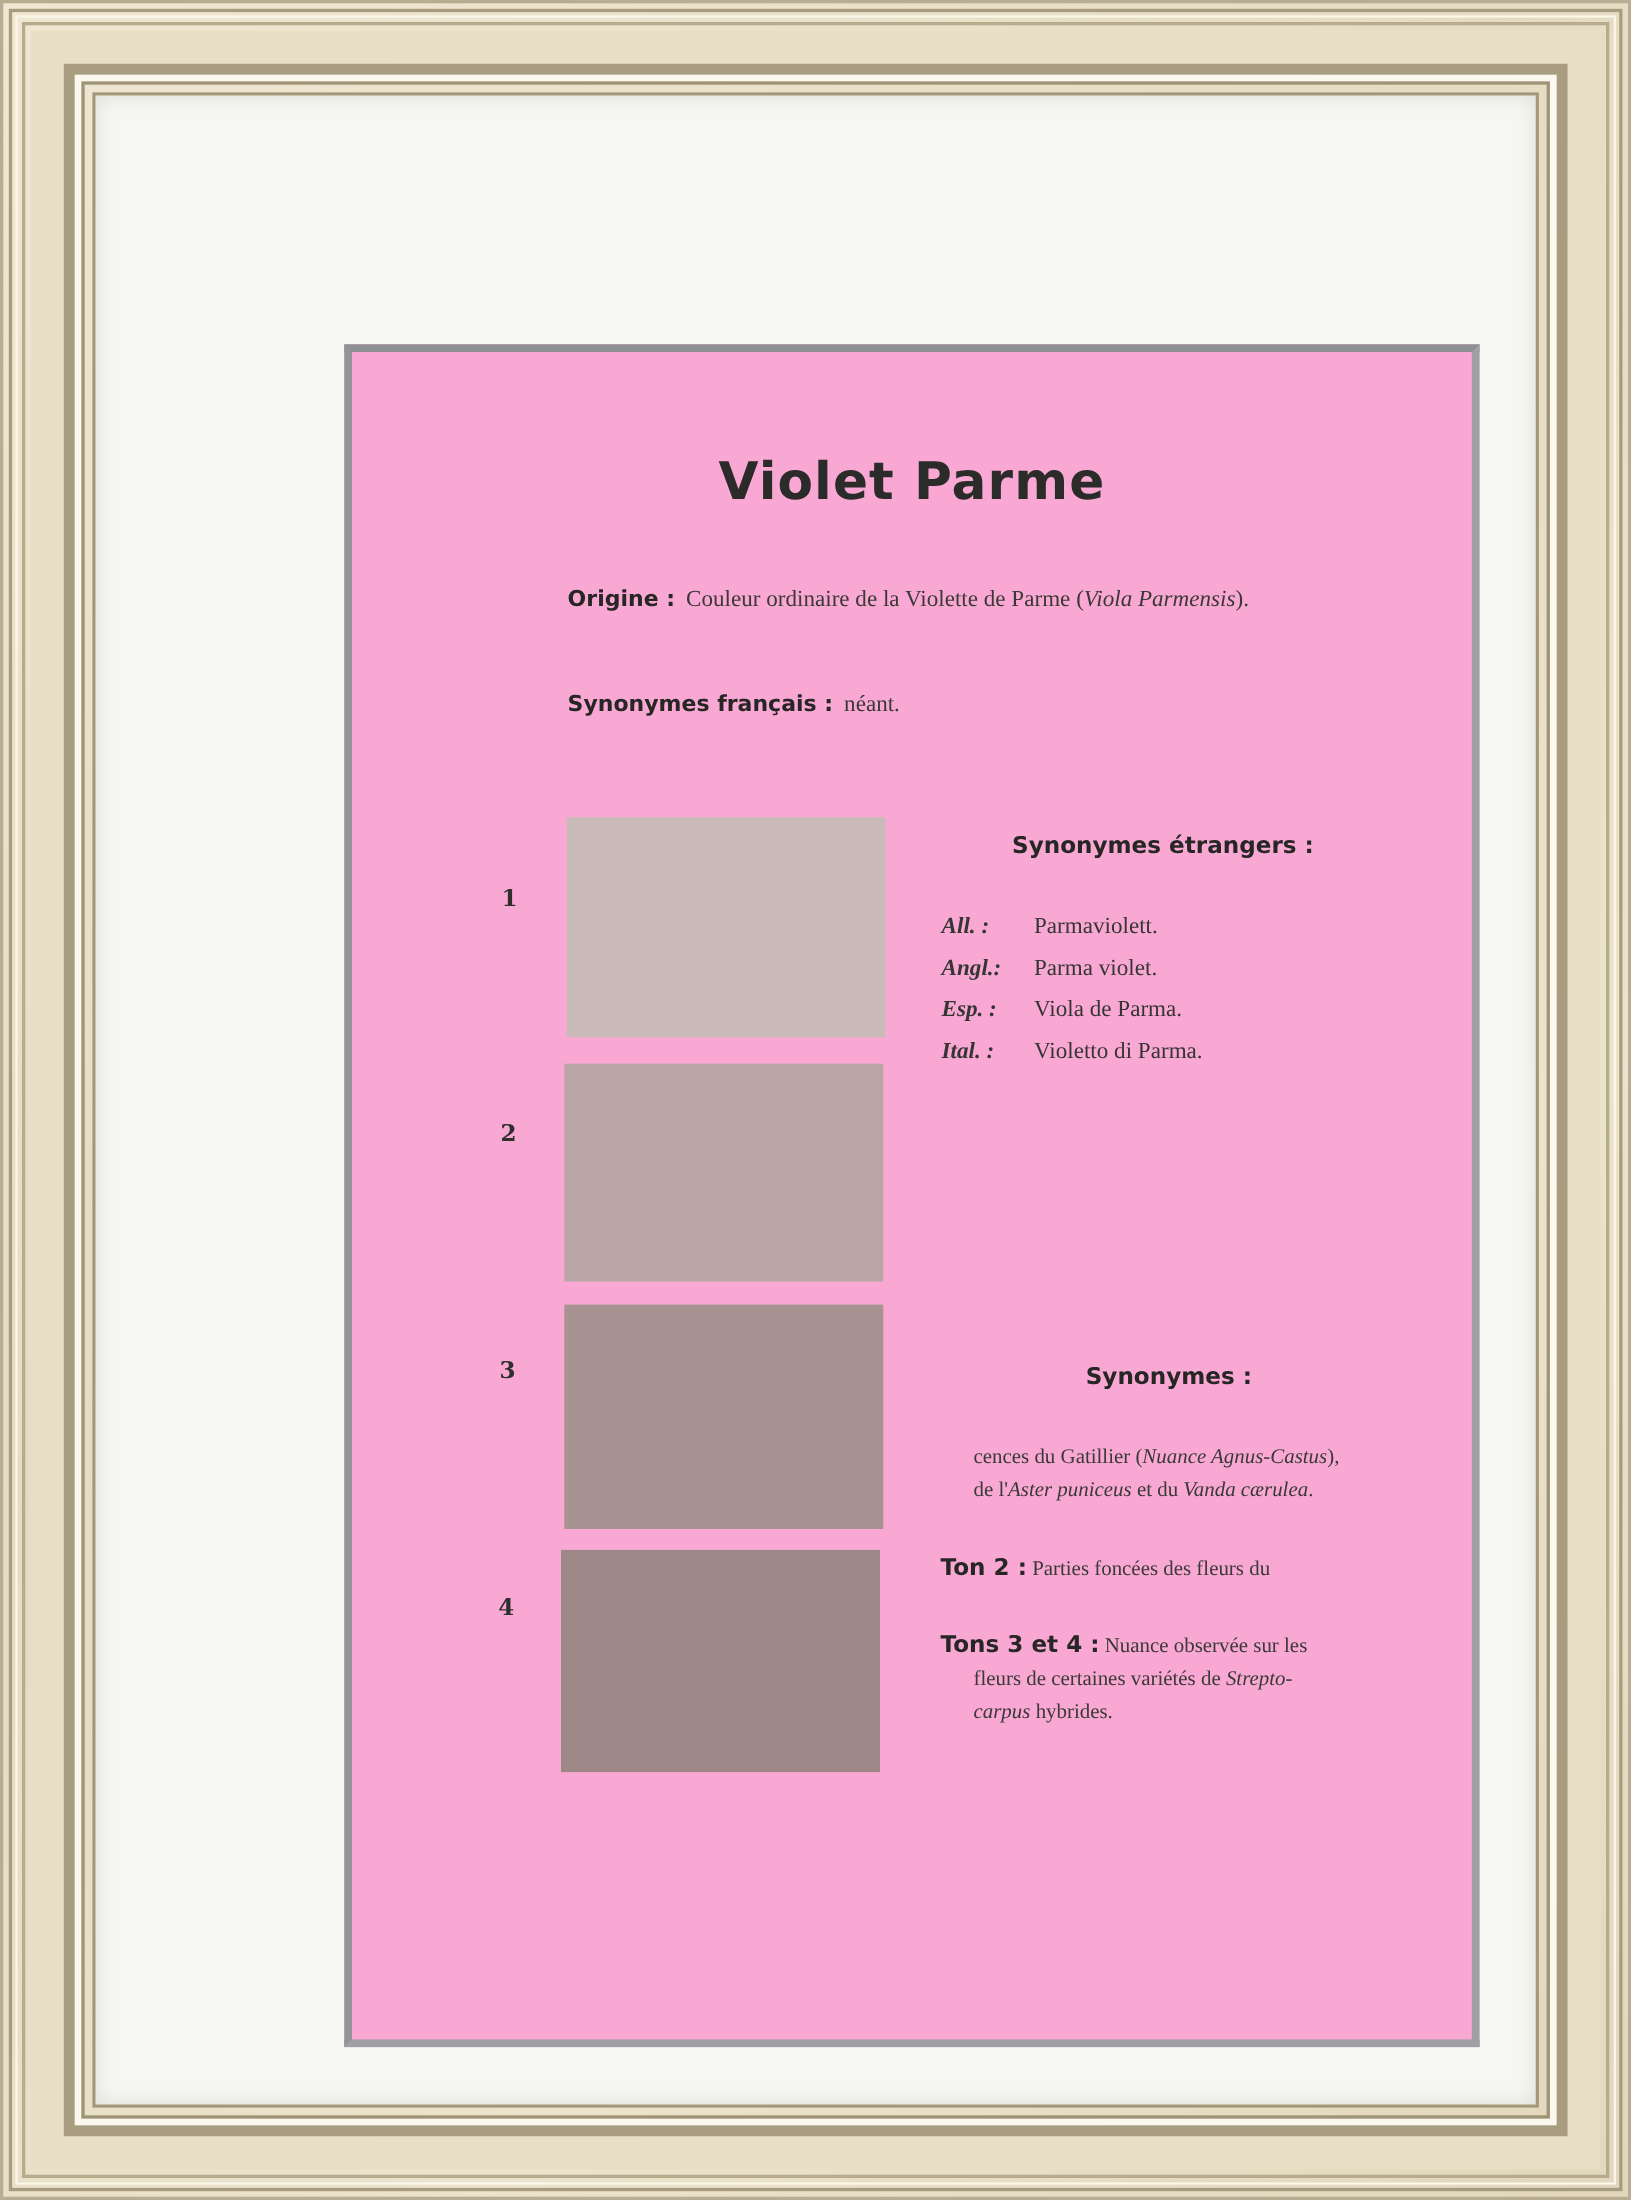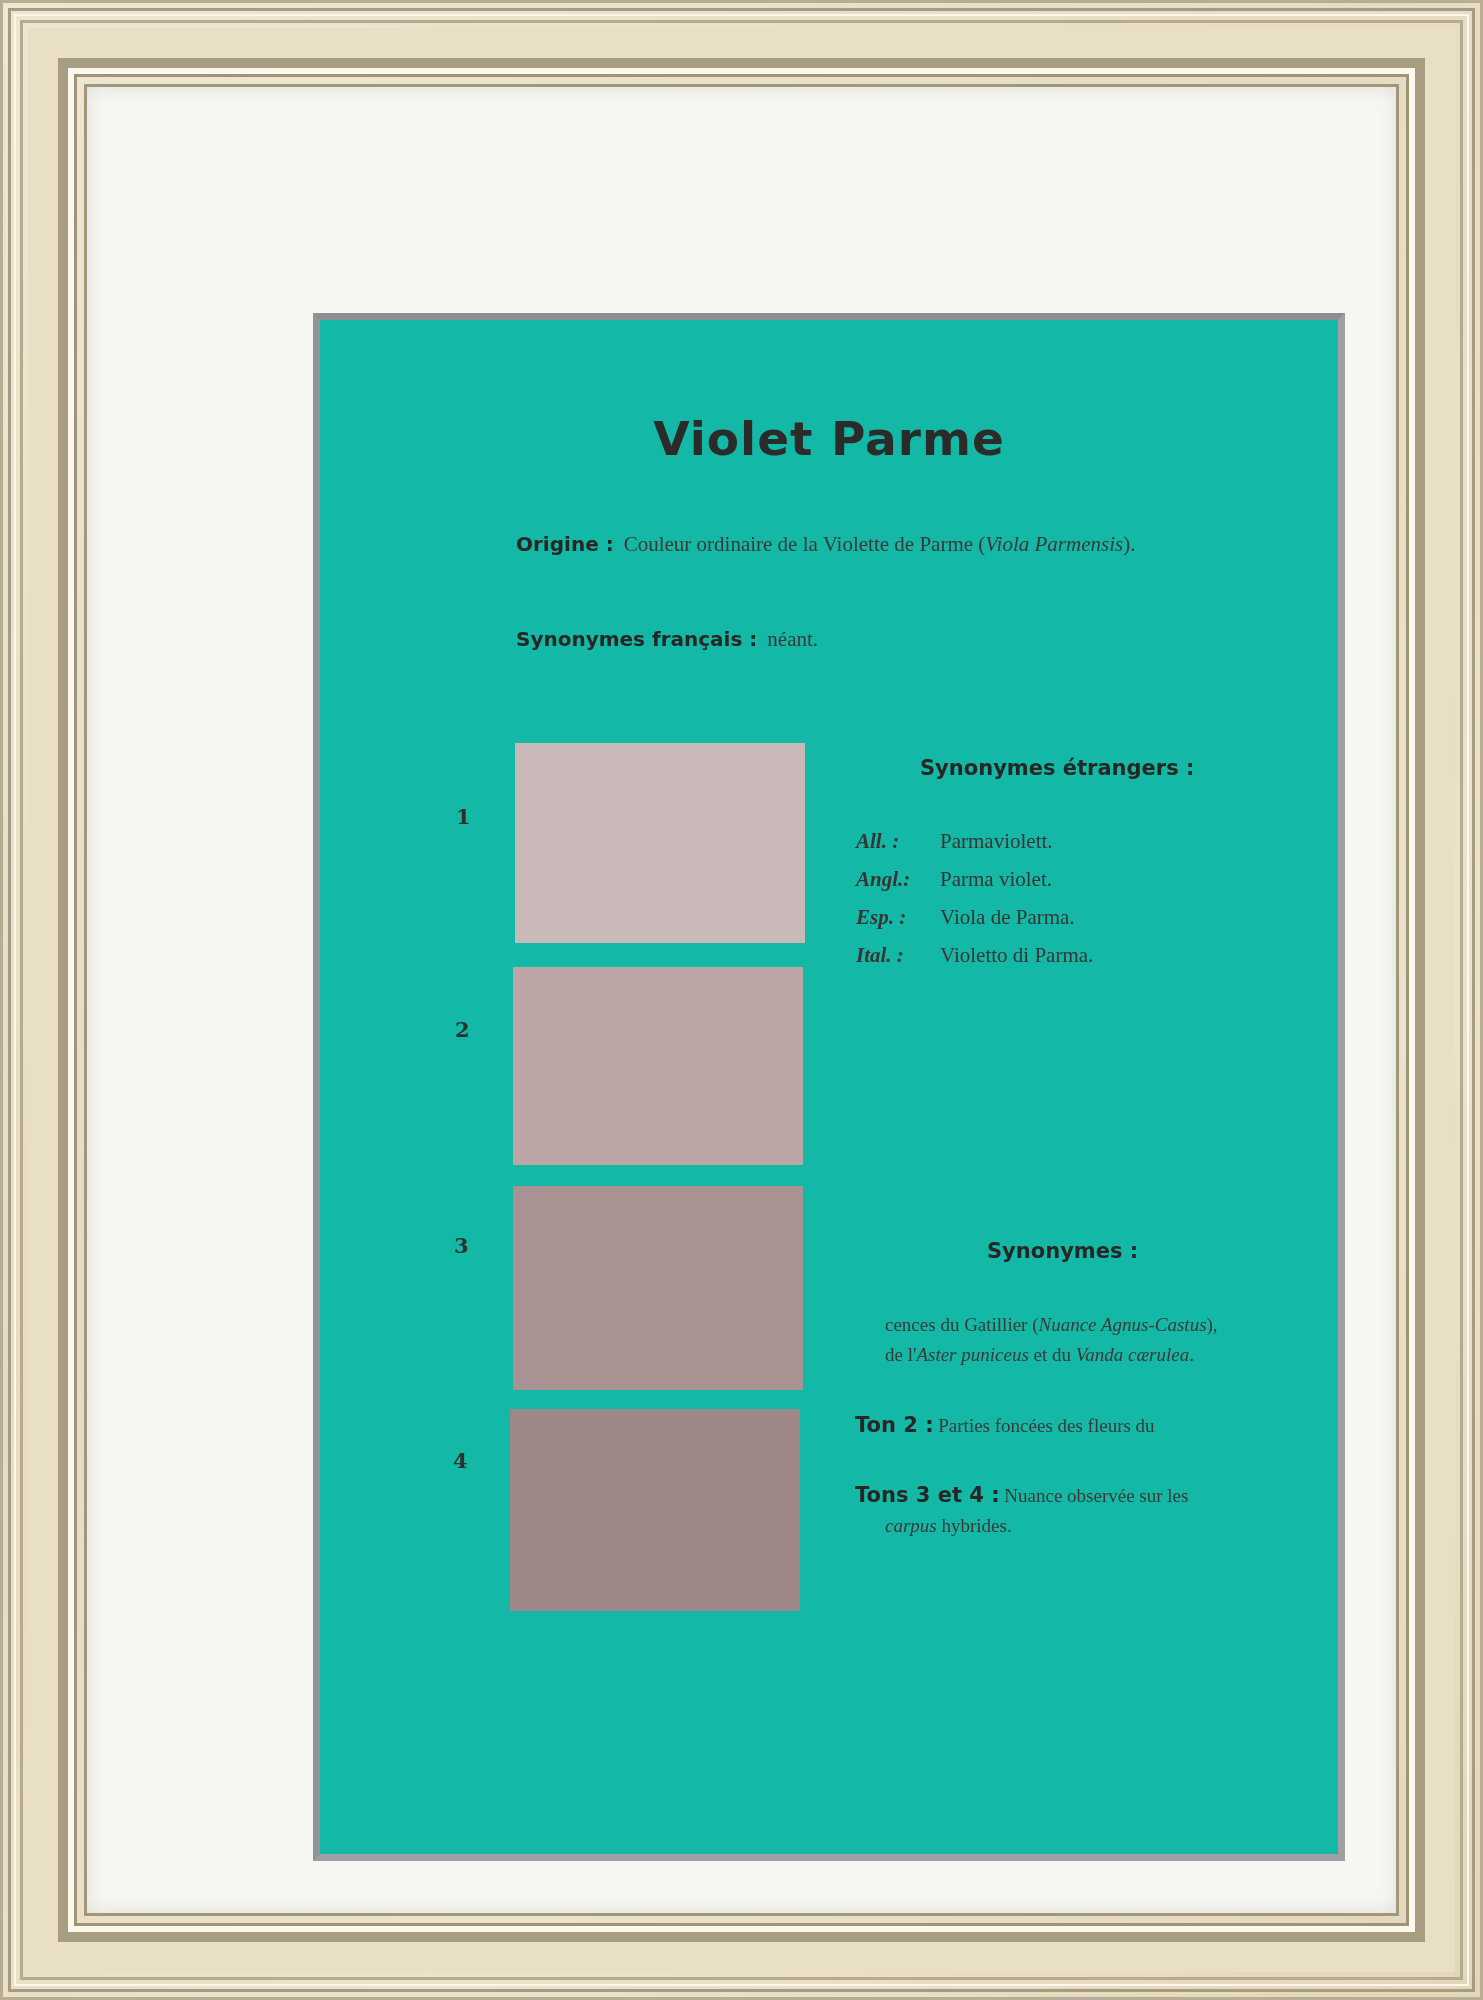--- a/index.html
+++ b/index.html
@@ -30,21 +30,21 @@
   .fl8 { left: 84px; top: 84px; right: 84px; bottom: 84px; border: 3px solid #a29779; }
   
   .mat {
     position: absolute; left: 87px; top: 87px; width: 1309px; height: 1826px;
     background: #f6f7f3;
     box-shadow: inset 0 0 18px rgba(120,110,90,0.18);
   }
   
   .print {
     position: absolute; left: 226px; top: 226px; width: 1032px; height: 1548px;
-    background: #14b8a6; box-sizing: border-box;
+    background: #f9a8d4; box-sizing: border-box;
     border: 7px solid #9fa0a1;
     border-top-color: #8e8f90; border-left-color: #939495;
   }
   .title {
     position: absolute; left: 0; width: 100%; top: 91px; text-align: center;
     font-family: "DejaVu Sans", sans-serif; font-weight: bold; font-size: 47px;
     color: #2b2b29; letter-spacing: 1px;
   }
   .label-sans {
     font-family: "DejaVu Sans", sans-serif; font-weight: bold; color: #262624;
@@ -125,17 +125,18 @@
       <div class="cont"><span>cences du Gatillier (</span><i>Nuance Agnus-Castus</i><span>),</span></div>
       <div class="cont"><span>de l'</span><i>Aster puniceus</i><span> et du </span><i>Vanda cærulea</i><span>.</span></div>
     </div>
 
     <div class="rem" style="top:1090px;">
       <div><span class="label-sans">Ton 2 :</span> <span>Parties foncées des fleurs du</span></div>
     </div>
 
     <div class="rem" style="top:1160px;">
       <div><span class="label-sans">Tons 3 et 4 :</span> <span>Nuance observée sur les</span></div>
+      <div class="cont"><span>fleurs de certaines variétés de </span><i>Strepto-</i></div>
       <div class="cont"><i>carpus</i><span> hybrides.</span></div>
     </div>
 
   </div>
 </div>
 
 </body></html>

